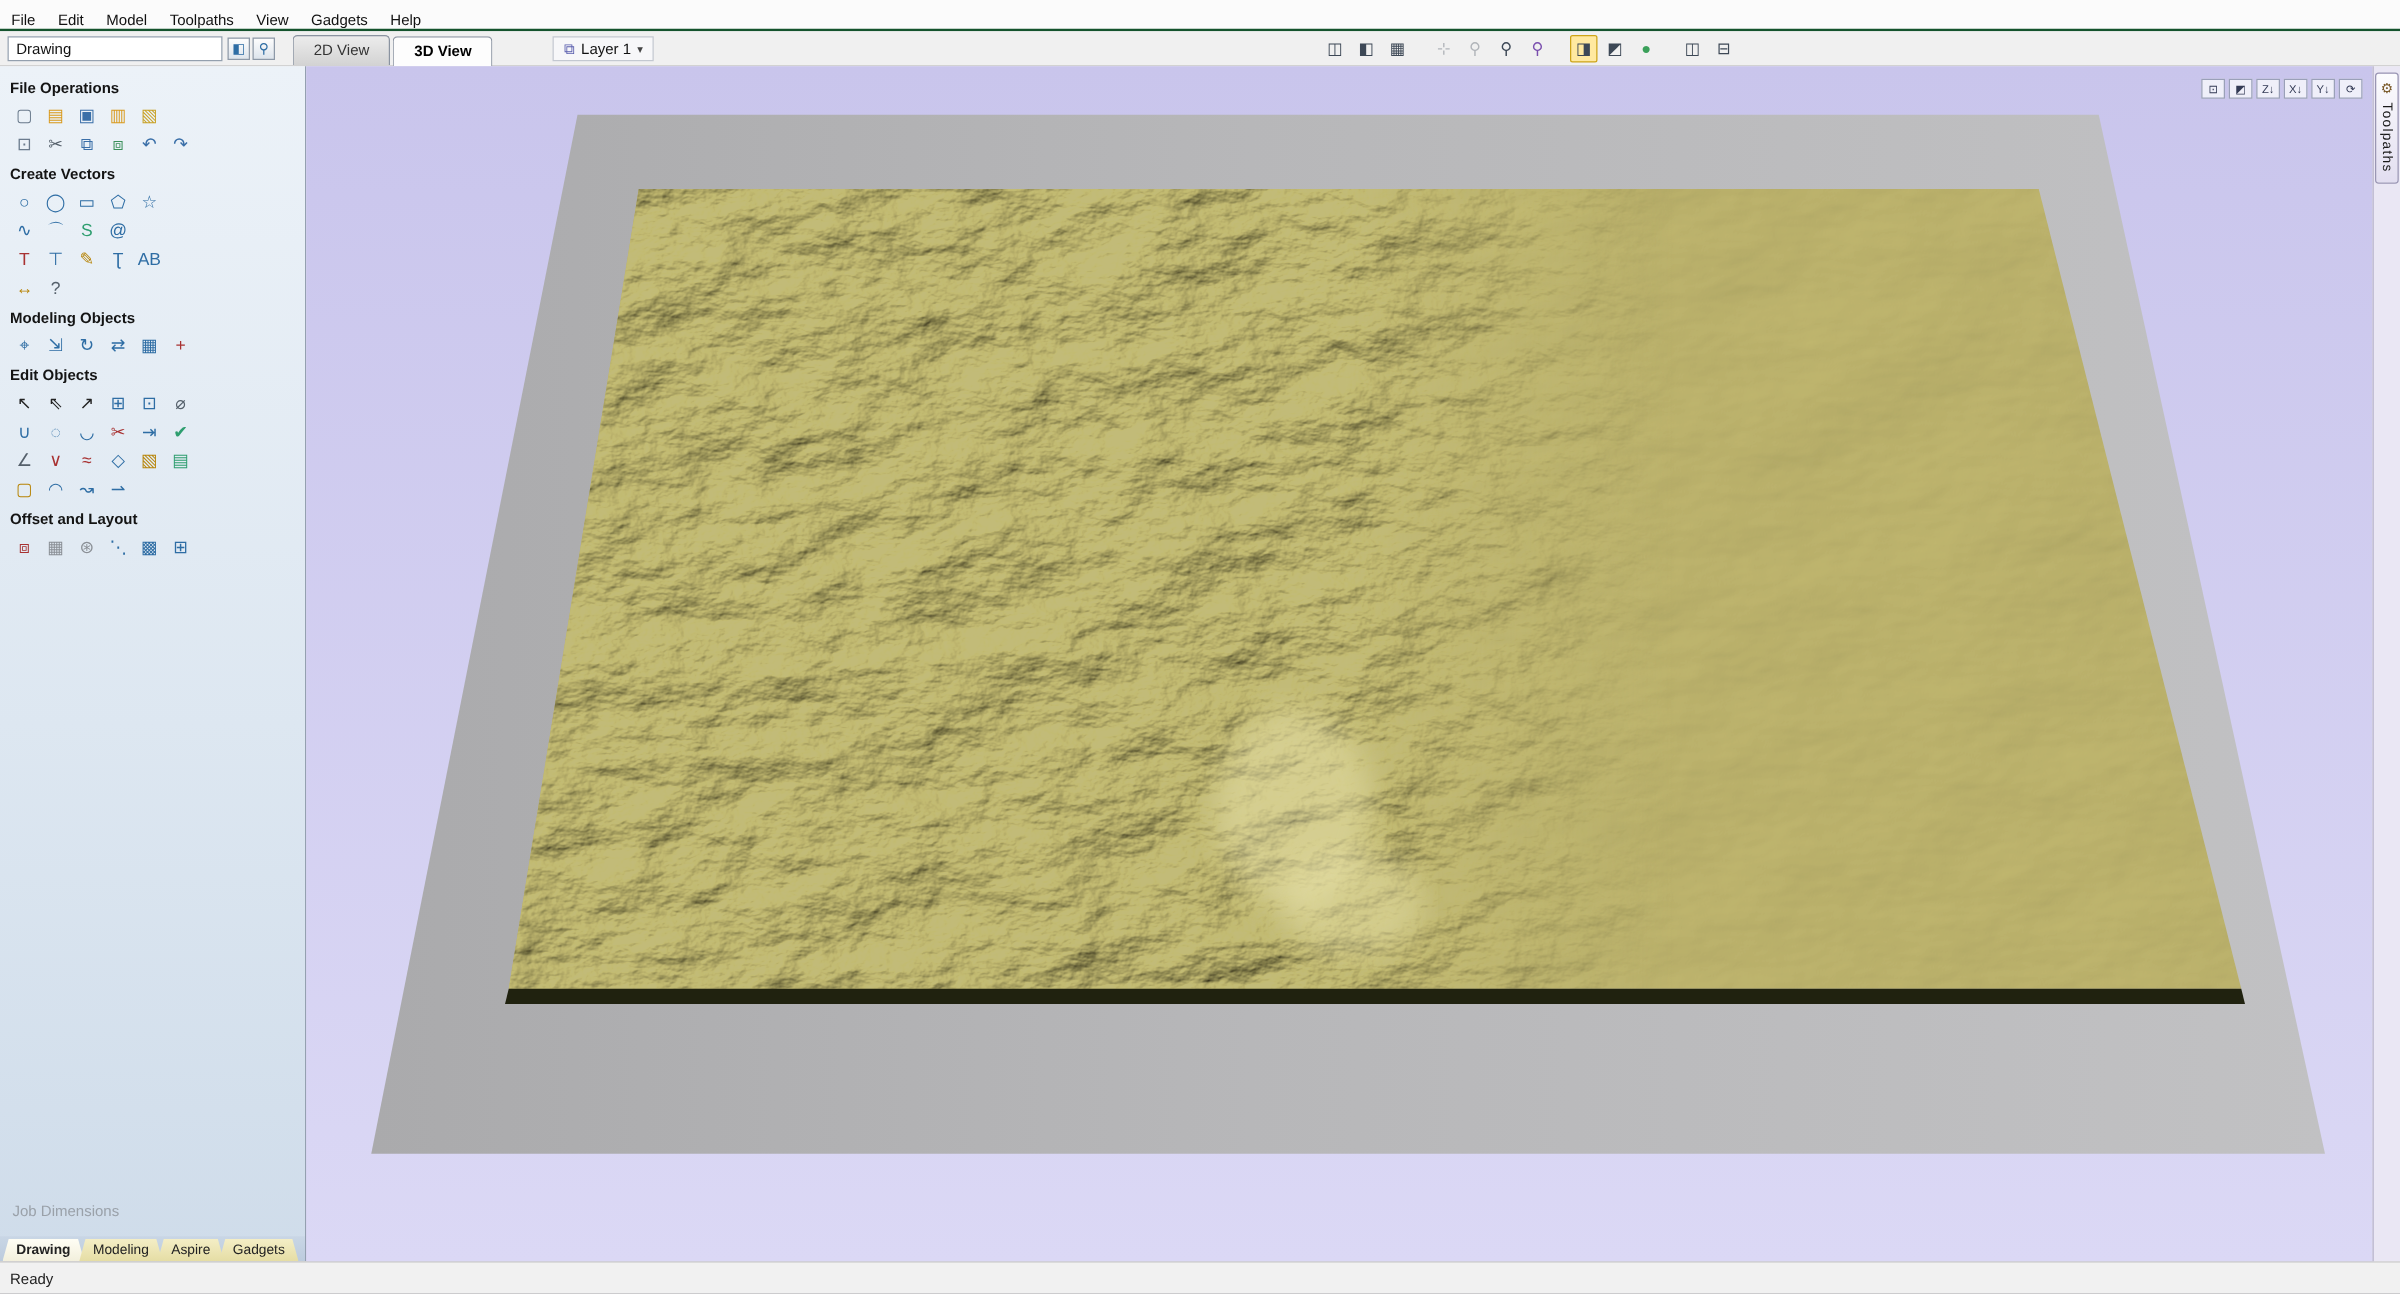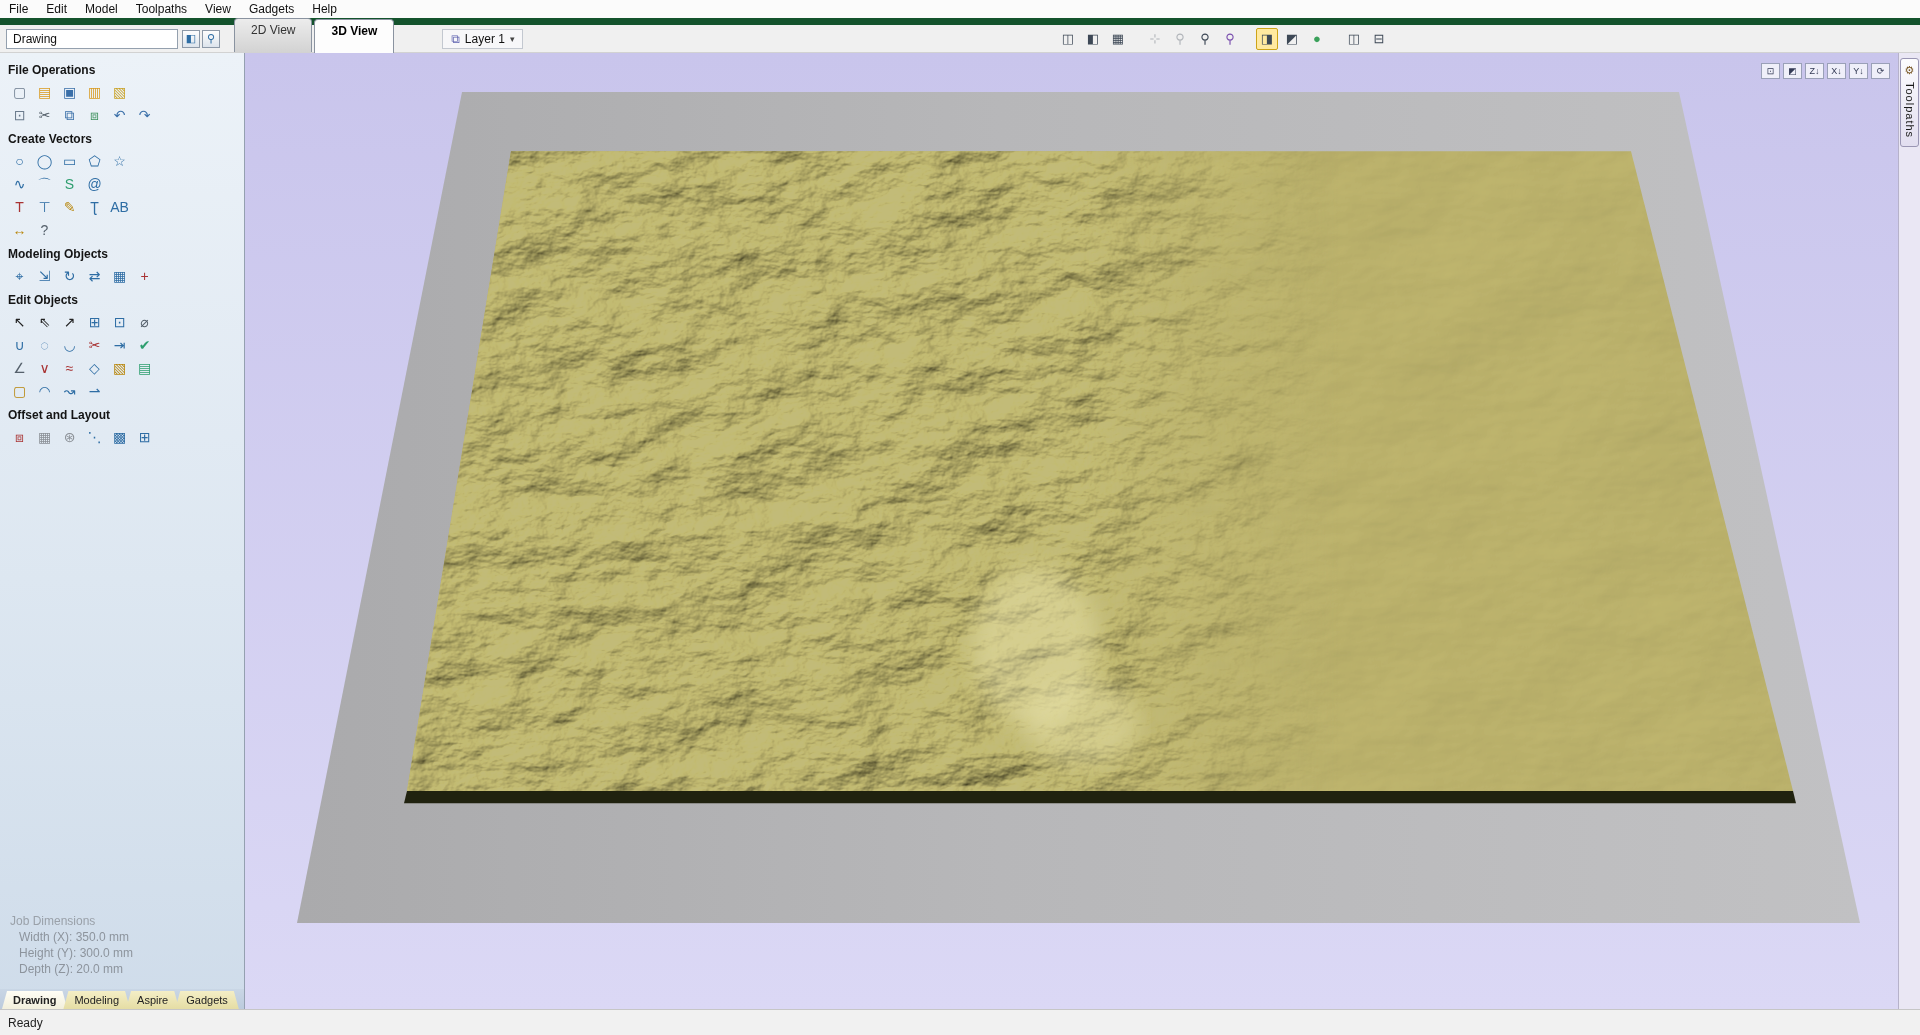--- a/index.html
+++ b/index.html
@@ -12,32 +12,32 @@
               display:flex; align-items:center; padding-left:6px; gap:6px; flex:0 0 22px; }
   .app-icon { width:13px; height:13px; border-radius:2px;
               background:linear-gradient(135deg,#ef6a5a,#b01c14 60%,#6e0b08); border:1px solid #5a0a08; }
   .title { font-size:12px; letter-spacing:.2px; }
   .win-controls { margin-left:auto; display:flex; height:100%; }
   .win-btn { width:36px; height:100%; display:flex; align-items:center; justify-content:center;
              color:#fff; font-size:13px; cursor:pointer; }
   .win-btn.close { background:#c50f1f; }
 
   
-  .menubar { height:25px; background:#fbfbfb; border-bottom:7px solid #14532d; display:flex; align-items:center; flex:0 0 25px; }
+  .menubar { height:25px; background:#fbfbfb; border-bottom:2px solid #14532d; display:flex; align-items:flex-end; flex:0 0 25px; }
   .menu-item { padding:0 9px; display:flex; align-items:center; cursor:default; }
 
   
   .toolrow { height:28px; background:#f0f0f0; border-bottom:1px solid #d2d2d2; display:flex; align-items:center; flex:0 0 28px; }
   .combo { width:172px; height:20px; margin-left:6px; background:#fff; border:1px solid #94a0ae;
            display:flex; align-items:center; padding:0 6px; }
   .combo-btns { display:flex; gap:2px; margin-left:4px; }
   .mini-btn { width:18px; height:18px; border:1px solid #8d99a8; background:linear-gradient(#fdfdfd,#dde4ec);
               display:flex; align-items:center; justify-content:center; font-size:11px; color:#2e6da4; cursor:pointer; }
   .viewtabs { display:flex; align-items:flex-end; height:100%; margin-left:14px; }
-  .vtab { padding:4px 16px 15px; margin-right:2px; font-size:12px; color:#333; cursor:pointer;
+  .vtab { padding:4px 16px 5px; margin-right:2px; font-size:12px; color:#333; cursor:pointer;
           border:1px solid #8a93a0; border-bottom:none; border-radius:4px 4px 0 0;
           background:linear-gradient(#ececec,#d3d3d3); }
   .vtab.active { background:#fdfdfd; color:#000; font-weight:bold; position:relative; top:1px; }
   .layer-dd { margin-left:46px; height:20px; display:flex; align-items:center; gap:5px; padding:0 8px;
               border:1px solid #c3c8d0; background:#f7f7f9; cursor:pointer; }
   .ldd-icon { color:#5b5fae; font-size:12px; }
   .ldd-caret { font-size:9px; color:#444; }
   .tb-icons { margin-left:auto; margin-right:530px; display:flex; gap:3px; align-items:center; }
   .tbi { width:22px; height:22px; display:flex; align-items:center; justify-content:center;
          font-size:13px; color:#3d4856; border:1px solid transparent; border-radius:2px; cursor:pointer; }
@@ -232,25 +232,20 @@
               <div class="tool-icon" style="color: rgb(138, 143, 149);">▦</div>
               <div class="tool-icon" style="color: rgb(138, 143, 149);">⊛</div>
               <div class="tool-icon" style="color: rgb(46, 109, 164);">⋱</div>
               <div class="tool-icon" style="color: rgb(46, 109, 164);">▩</div>
               <div class="tool-icon" style="color: rgb(46, 109, 164);">⊞</div>
             </div>
           </div>
         </div>
       <div class="jobdims">
         <div class="jd-title">Job Dimensions</div>
-        <div>
-            <div class="jd-line">Width (X): 350.0 mm</div>
-            <div class="jd-line">Height (Y): 300.0 mm</div>
-            <div class="jd-line">Depth (Z): 20.0 mm</div>
-          </div>
       </div>
       <div class="panel-tabs">
           <div class="ptab active">Drawing</div>
           <div class="ptab">Modeling</div>
           <div class="ptab">Aspire</div>
           <div class="ptab">Gadgets</div>
         </div>
     </div>
 
     <div class="canvas">

